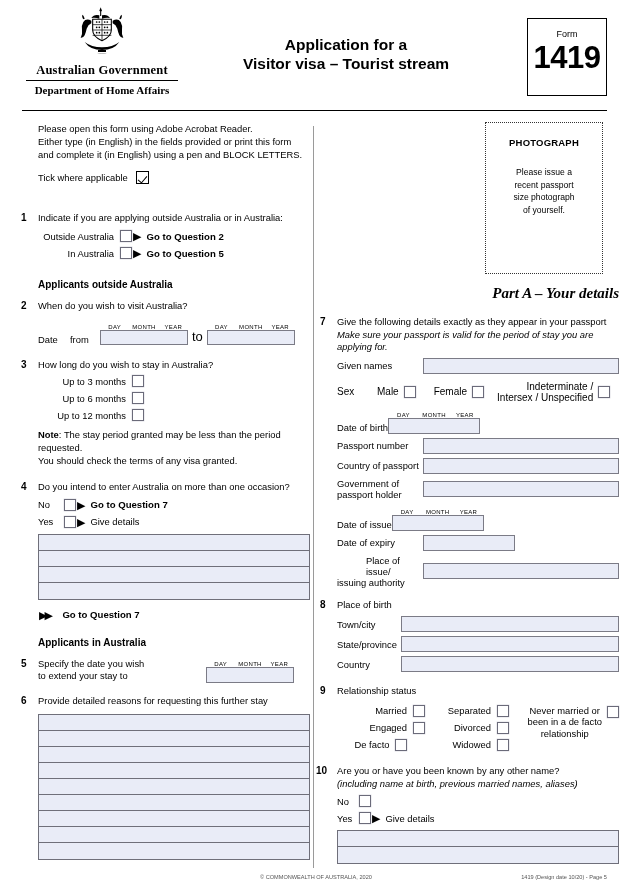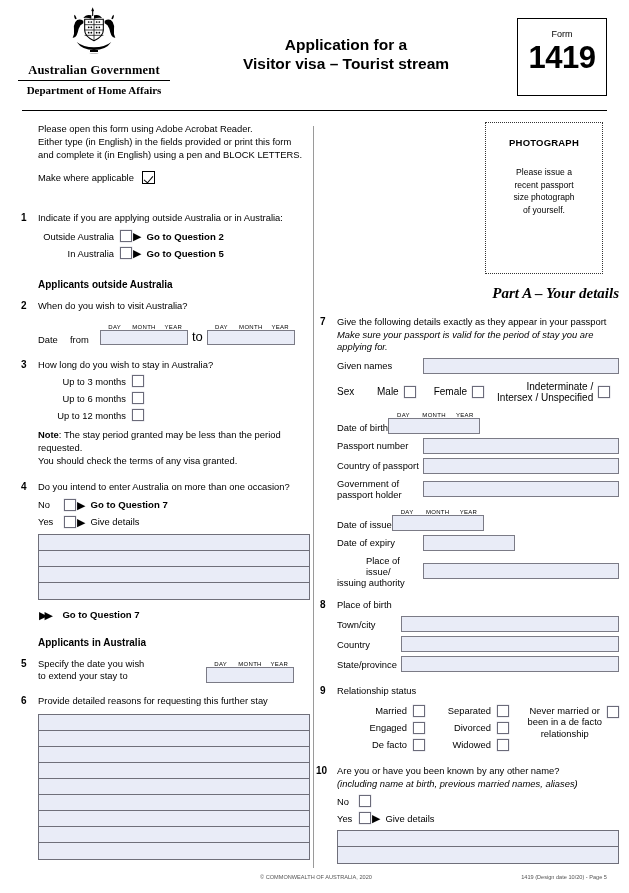--- a/index.html
+++ b/index.html
@@ -7,39 +7,39 @@
     width: 629px; height: 893px;
     background: #fff;
     font-family: "Liberation Sans", sans-serif;
     color: #000;
     overflow: hidden;
   }
   .page { position: relative; width: 629px; height: 893px; background:#fff; }
 
   
   .header { position: relative; height: 112px; }
-  .crest-block { position: absolute; left: 14px; top: 6px; width: 160px; text-align: center; }
+  .crest-block { position: absolute; left: 22px; top: 6px; width: 160px; text-align: center; }
   .crest { width: 68px; height: 56px; margin: 0 auto; display:block; }
   .gov-name {
     font-family: "Liberation Serif", serif;
     font-weight: bold; font-size: 12.5px; letter-spacing: .2px;
     margin-top: 1px; white-space: nowrap;
   }
   .gov-rule { border-top: 1.3px solid #000; margin: 2px 4px 3px 4px; }
   .dept-name {
     font-family: "Liberation Serif", serif;
     font-weight: bold; font-size: 11px; white-space: nowrap;
   }
   .title {
     position: absolute; left: 196px; top: 35px; width: 300px;
     text-align: center; font-weight: bold; font-size: 15.5px; line-height: 19px;
   }
   .form-box {
     position: absolute; right: 22px; top: 18px;
-    width: 90px; height: 78px;
+    width: 80px; height: 78px;
     border: 1.6px solid #000; text-align: center;
   }
   .form-box .lbl { font-size: 9px; margin-top: 10px; font-weight: normal; }
   .form-box .num { font-size: 31px; font-weight: bold; line-height: 38px; letter-spacing:-.5px;}
   .header-rule { position:absolute; left: 22px; right: 22px; top: 110px; border-top: 1.2px solid #000; }
 
   
   .cols { position: absolute; top: 122px; left: 0; width: 629px; height: 745px; }
   .col-left  { position:absolute; left: 38px;  top: 0; width: 272px; }
   .col-right { position:absolute; left: 337px; top: 0; width: 282px; }
@@ -180,21 +180,21 @@
     <div class="divider"></div>
 
     <div class="col-left">
 
       <div class="intro">
         <div>Please open this form using Adobe Acrobat Reader.</div>
         <div>Either type (in English) in the fields provided or print this form</div>
         <div>and complete it (in English) using a pen and BLOCK LETTERS.</div>
       </div>
       <div class="tick-row">
-        <span>Make where applicable</span>
+        <span>Tick where applicable</span>
         <span class="tickbox"></span>
       </div>
 
       <div class="q" style="margin-top:28px;">
         <div class="qnum">1</div>
         <div class="qtext">Indicate if you are applying outside Australia or in Australia:</div>
         <div class="optrow" style="margin-top:6px;">
           <span class="lab" style="width:76px;">Outside Australia</span>
           <span class="cb" style="margin-left:6px;"></span>
           <span class="arrow">▶</span>
@@ -411,43 +411,43 @@
       </div>
 
       <div class="q" style="margin-top:11px;">
         <div class="qnum">8</div>
         <div class="qtext">Place of birth</div>
         <div class="frow" style="margin-top:5px;">
           <span class="flab" style="width:64px;">Town/city</span>
           <span class="fld tall" style="flex:1;"></span>
         </div>
         <div class="frow">
+          <span class="flab" style="width:64px;">State/province</span>
+          <span class="fld tall" style="flex:1;"></span>
+        </div>
+        <div class="frow">
           <span class="flab" style="width:64px;">Country</span>
-          <span class="fld tall" style="flex:1;"></span>
-        </div>
-        <div class="frow">
-          <span class="flab" style="width:64px;">State/province</span>
           <span class="fld tall" style="flex:1;"></span>
         </div>
       </div>
 
       <div class="q" style="margin-top:13px;">
         <div class="qnum">9</div>
         <div class="qtext">Relationship status</div>
         <div style="display:flex; margin-top:5px; font-size:9.4px;">
           <div style="width:88px;">
             <div class="optrow" style="justify-content:flex-end; margin-top:2px;">
               <span>Married</span>
               <span class="cb" style="margin-left:6px;"></span>
             </div>
             <div class="optrow" style="justify-content:flex-end;">
               <span>Engaged</span>
               <span class="cb" style="margin-left:6px;"></span>
             </div>
-            <div class="optrow" style="justify-content:flex-end;">
+            <div class="optrow" style="justify-content:center;">
               <span>De facto</span>
               <span class="cb" style="margin-left:6px;"></span>
             </div>
           </div>
           <div style="width:84px;">
             <div class="optrow" style="justify-content:flex-end; margin-top:2px;">
               <span>Separated</span>
               <span class="cb" style="margin-left:6px;"></span>
             </div>
             <div class="optrow" style="justify-content:flex-end;">

